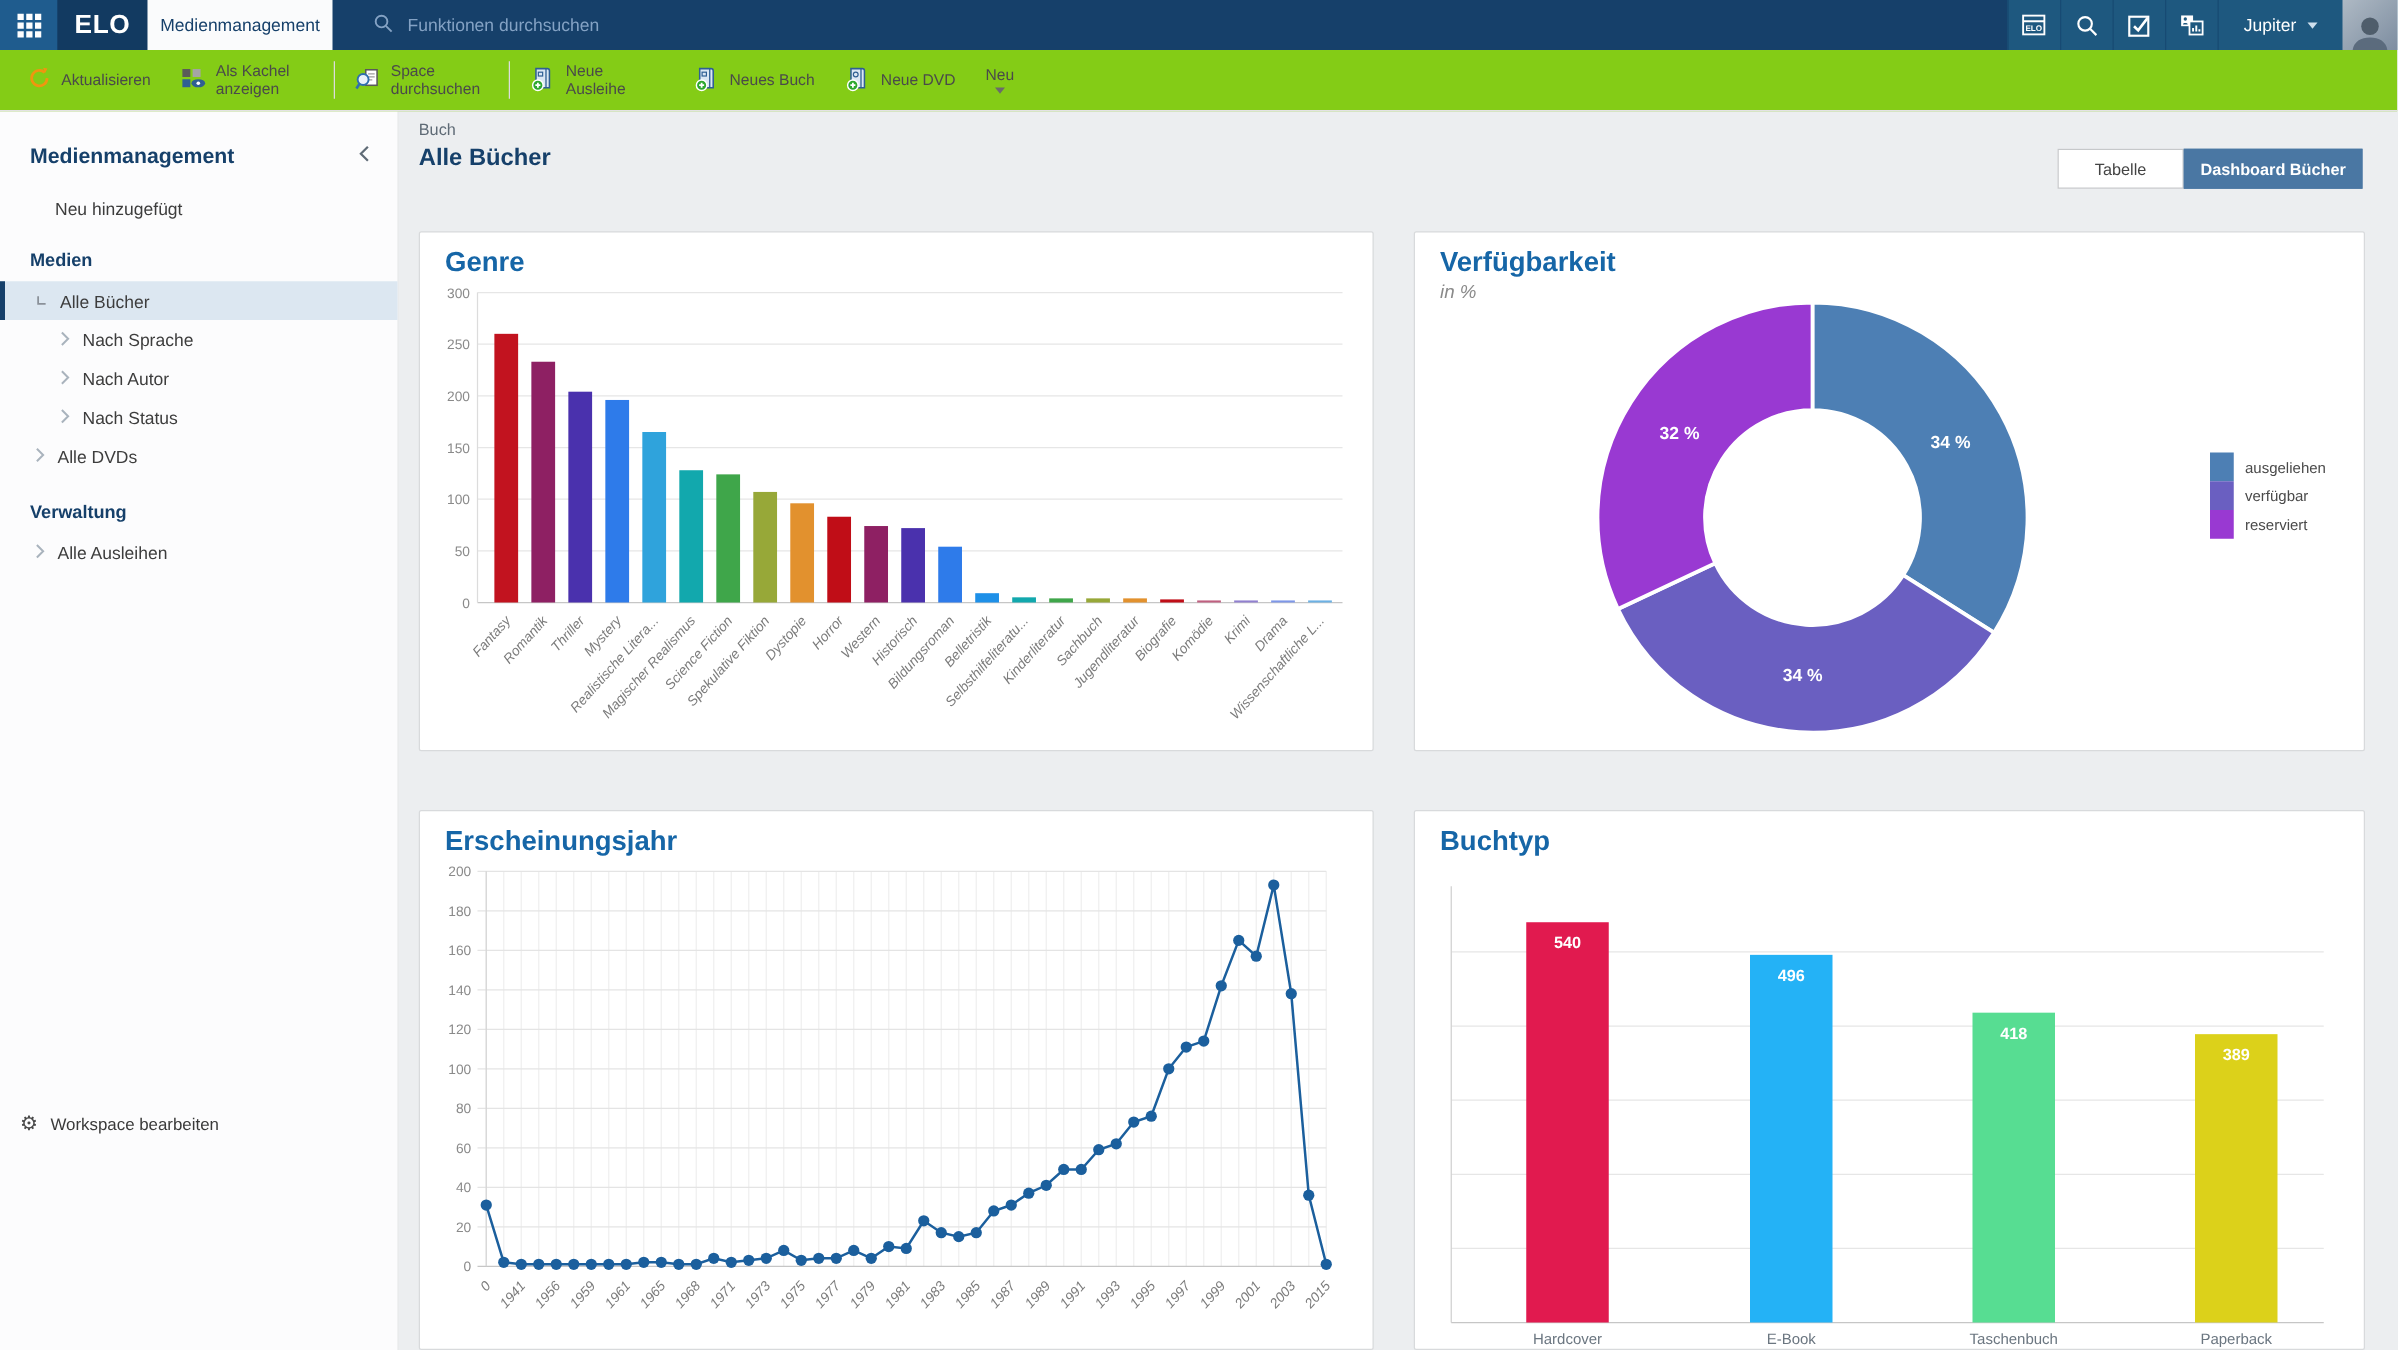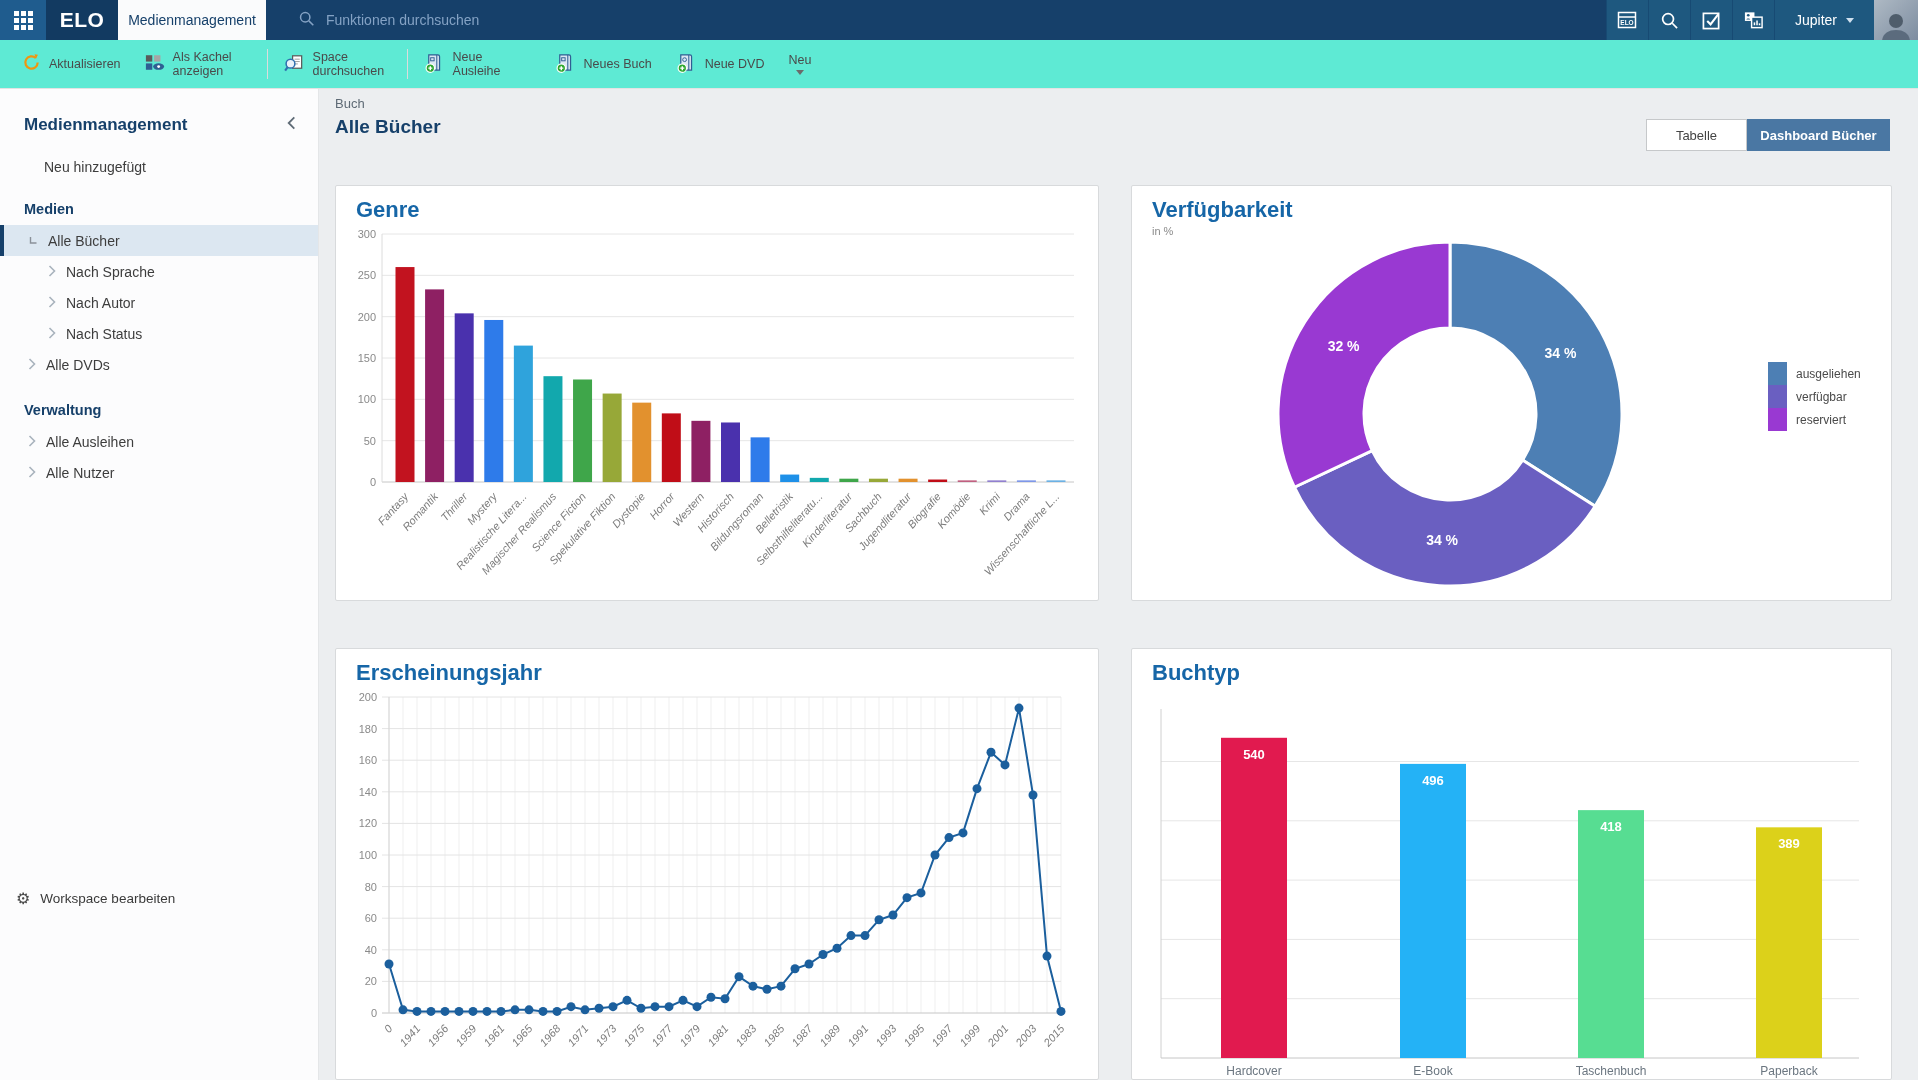--- a/index.html
+++ b/index.html
@@ -15,21 +15,21 @@
   .tab-active{width:148px;background:#fafbfc;color:#16406a;display:flex;align-items:center;justify-content:center;font-size:14px;}
   .top-search{flex:1;display:flex;align-items:center;gap:11px;padding-left:32px;color:#84a2c4;font-size:14px;cursor:text;}
   .top-right{display:flex;align-items:stretch;background:#1e587f;}
   .icon-cell{width:41px;display:grid;place-items:center;border-left:1px solid #174a73;cursor:pointer;color:#fff;}
   .user-chip{display:flex;align-items:center;gap:9px;padding:0 20px;border-left:1px solid #174a73;font-size:14px;cursor:pointer;}
   .caret{width:0;height:0;border-left:4px solid transparent;border-right:4px solid transparent;border-top:5px solid #cfe0ee;}
   .avatar{width:44px;background:linear-gradient(135deg,#aeb9c4,#7d8da0);position:relative;overflow:hidden;}
   .avatar svg{position:absolute;bottom:-2px;left:50%;transform:translateX(-50%);}
 
   
-  .toolbar{position:absolute;top:40px;left:0;right:0;height:48px;background:#5eead4;border-bottom:1px solid #e3e3e3;display:flex;align-items:center;padding-left:10px;z-index:4;}
+  .toolbar{position:absolute;top:40px;left:0;right:0;height:48px;background:#84cc16;border-bottom:1px solid #e3e3e3;display:flex;align-items:center;padding-left:10px;z-index:4;}
   .tool{display:flex;align-items:center;gap:8px;padding:0 12px;height:100%;font-size:12.5px;color:#4a4a4a;cursor:pointer;}
   .tool .lbl{line-height:1.15;}
   .tool .narrow{max-width:78px;}
   .tdiv{width:1px;height:30px;background:#dcdcdc;margin:0 4px;}
   .tool-neu{flex-direction:column;justify-content:center;gap:3px;}
   .caret-dark{width:0;height:0;border-left:4px solid transparent;border-right:4px solid transparent;border-top:5px solid #6b6b6b;}
 
   
   .sidebar{position:absolute;top:89px;left:0;bottom:0;width:318px;background:#fcfcfd;border-right:1px solid #e4e6e8;}
   .side-head{display:flex;align-items:center;justify-content:space-between;padding:26px 22px 10px 24px;}
@@ -50,21 +50,21 @@
   .toggle .t-btn{display:flex;align-items:center;justify-content:center;cursor:pointer;}
   .t-table{width:99px;background:#fff;border:1px solid #c6c8ca;color:#444;}
   .t-dash{width:141px;background:#4a77a3;color:#fff;font-weight:700;border:1px solid #4a77a3;}
 
   .card{position:absolute;background:#fff;border:1px solid #d8dadc;border-radius:2px;overflow:hidden;}
   #card-genre{left:17px;top:96px;width:762px;height:414px;}
   #card-avail{left:813px;top:96px;width:759px;height:414px;}
   #card-year{left:17px;top:559px;width:762px;height:430px;}
   #card-type{left:813px;top:559px;width:759px;height:430px;}
   .card-title{margin:11px 0 0 20px;font-size:22px;color:#1666a7;font-weight:600;}
-  .card-sub{margin:2px 0 0 20px;font-size:11px;color:#8a8a8a;}
+  .card-sub{margin:2px 0 0 20px;font-size:15px;color:#8a8a8a;font-style:italic;}
   .chart-box{position:absolute;}
   .chart-box svg{overflow:visible;display:block;}
   #chart-genre{left:16px;top:42px;}
   #chart-avail{left:0;top:0;}
   #chart-year{left:16px;top:46px;}
   #chart-type{left:16px;top:40px;}
   .legend{position:absolute;left:636px;top:176px;display:flex;flex-direction:column;}
   .legend-row{display:flex;align-items:center;gap:9px;}
   .legend-swatch{width:19px;height:23px;display:inline-block;}
   .legend-label{font-size:12px;color:#4a4a4a;}
@@ -263,26 +263,20 @@
           </svg></span>
     <span>Alle DVDs</span>
   </div>
 
   <div class="section-label">Verwaltung</div>
   <div class="item">
     <span><svg width="8" height="12" viewBox="0 0 8 12">
             <path d="M1.5 1 L6.5 6 L1.5 11" fill="none" stroke="#a9b3bd" stroke-width="1.6"></path>
           </svg></span>
     <span>Alle Ausleihen</span>
-  </div>
-  <div class="item">
-    <span><svg width="8" height="12" viewBox="0 0 8 12">
-            <path d="M1.5 1 L6.5 6 L1.5 11" fill="none" stroke="#a9b3bd" stroke-width="1.6"></path>
-          </svg></span>
-    <span>Alle Nutzer</span>
   </div>
 
   <div class="side-foot">
     <span class="gear">⚙</span>
     <span>Workspace bearbeiten</span>
   </div>
 </div>
 
 <div class="main">
   <div class="breadcrumb">Buch</div>

